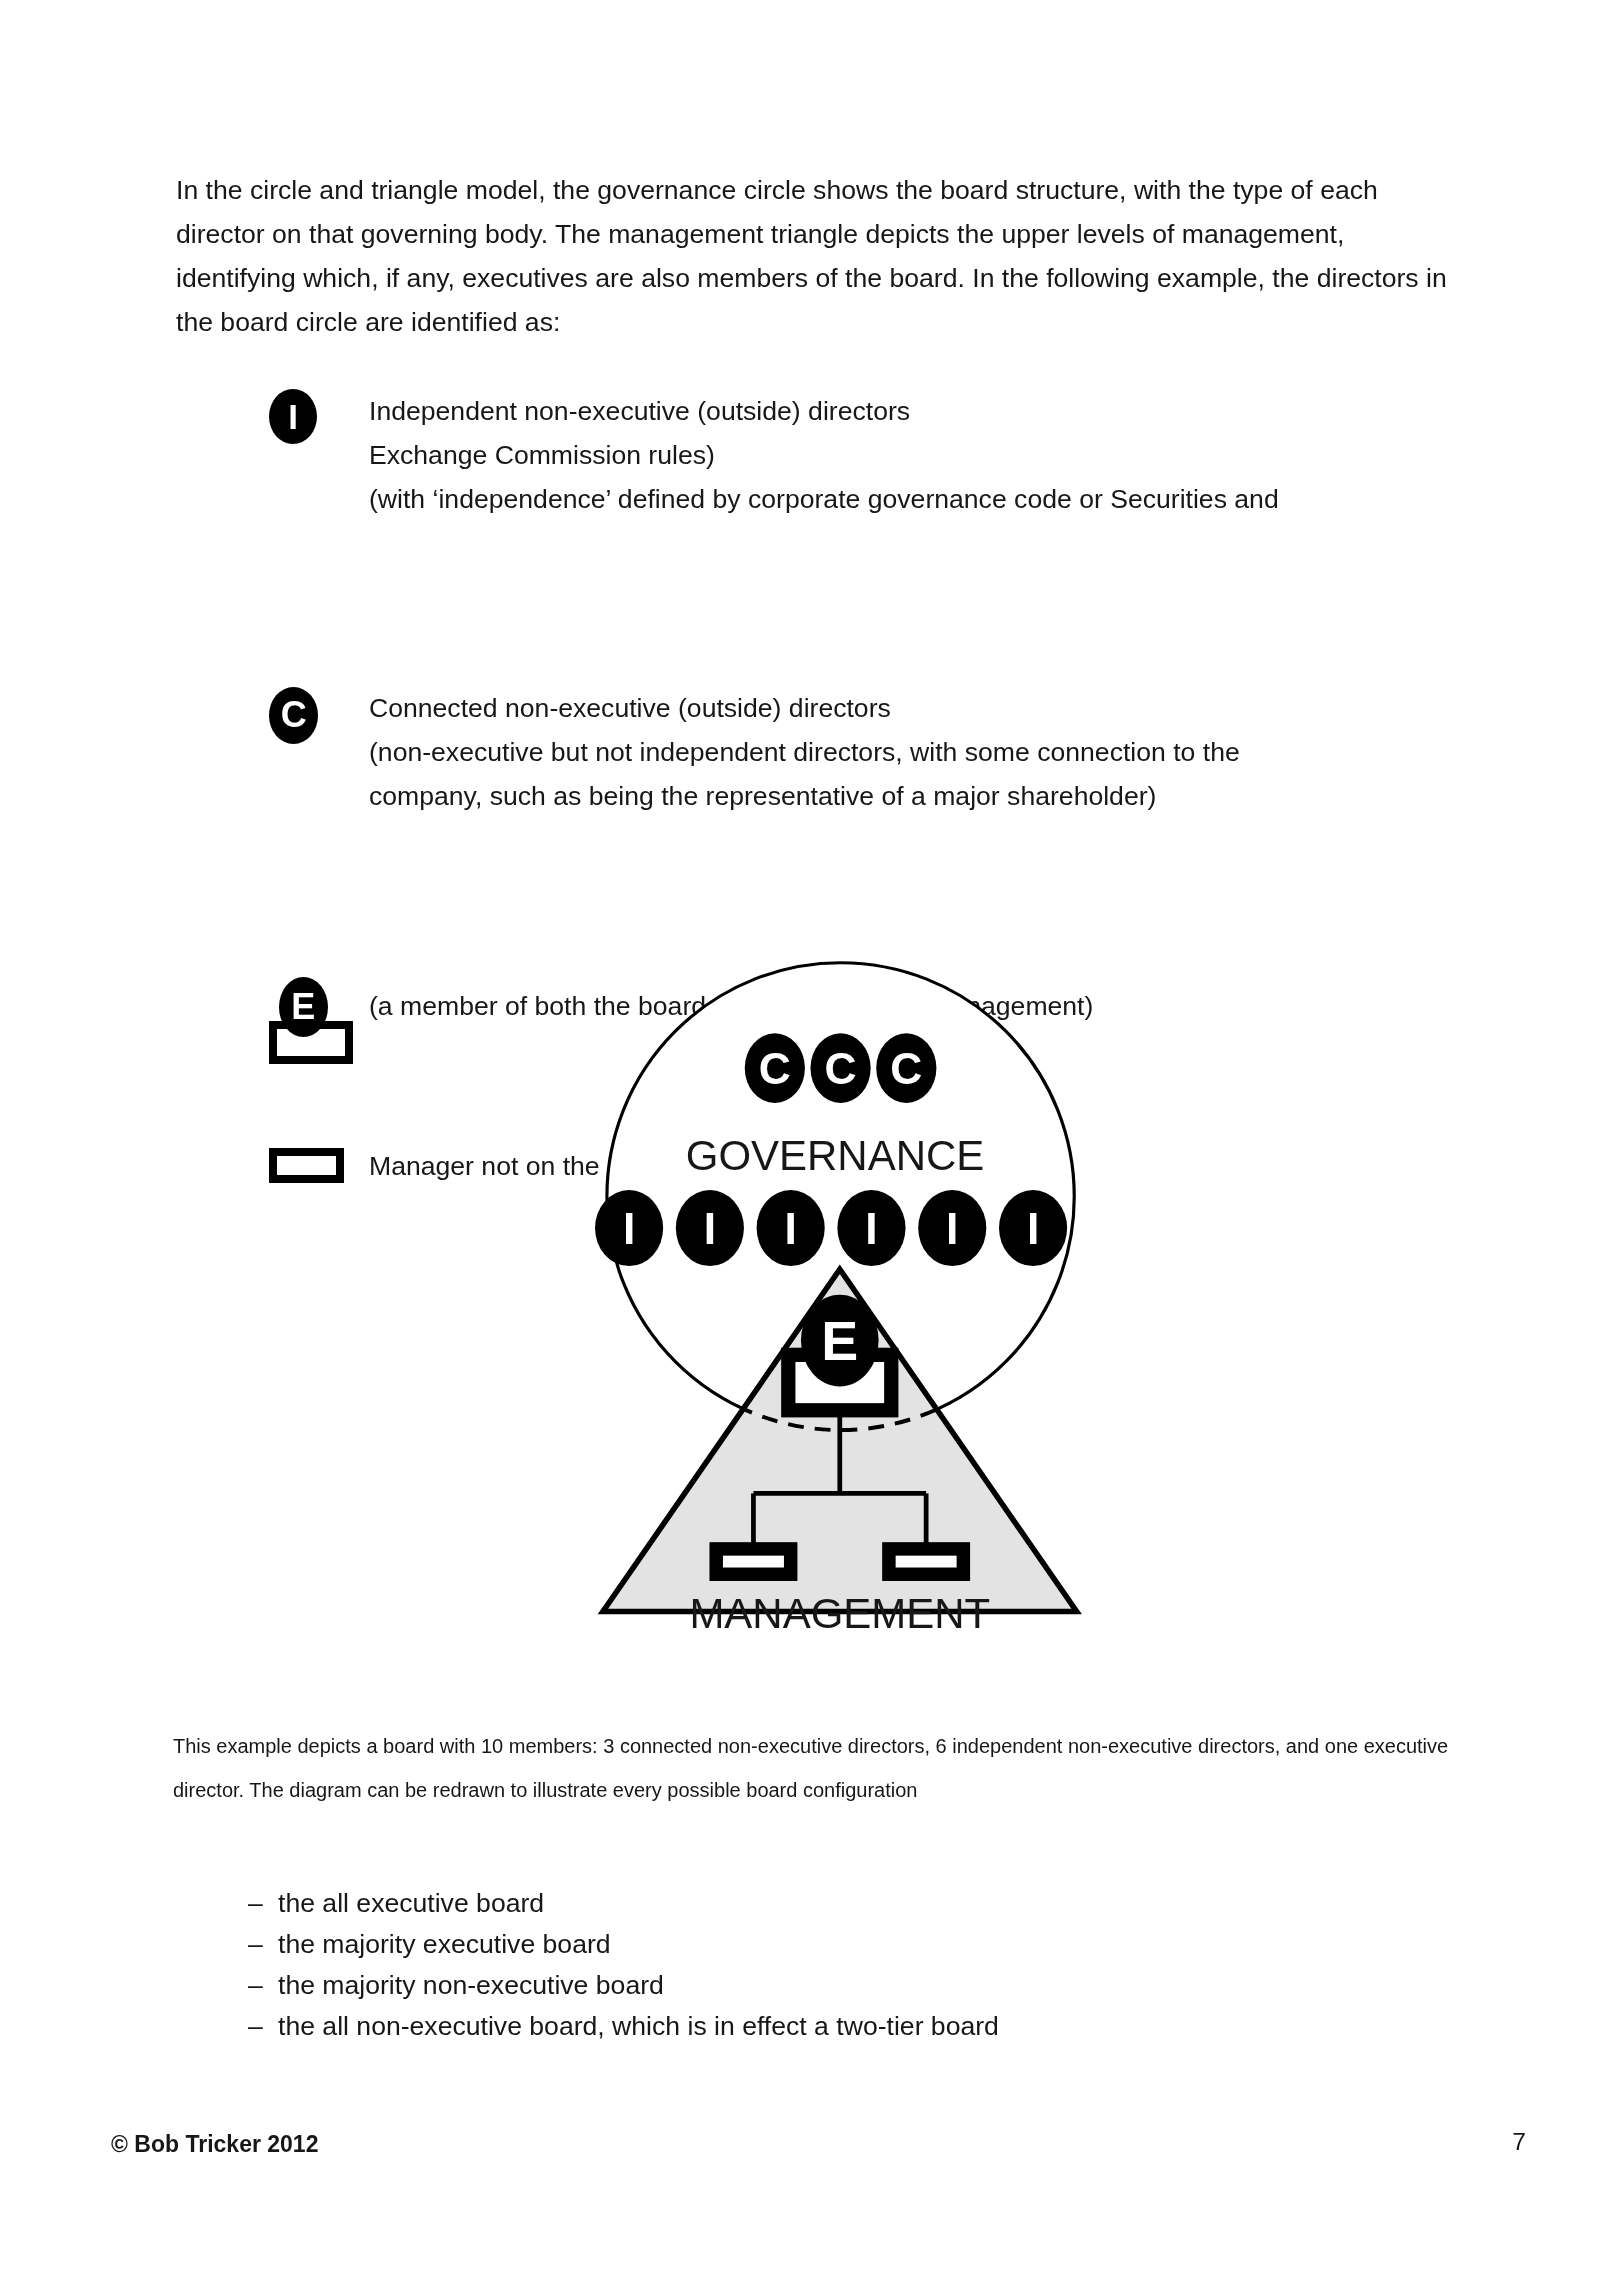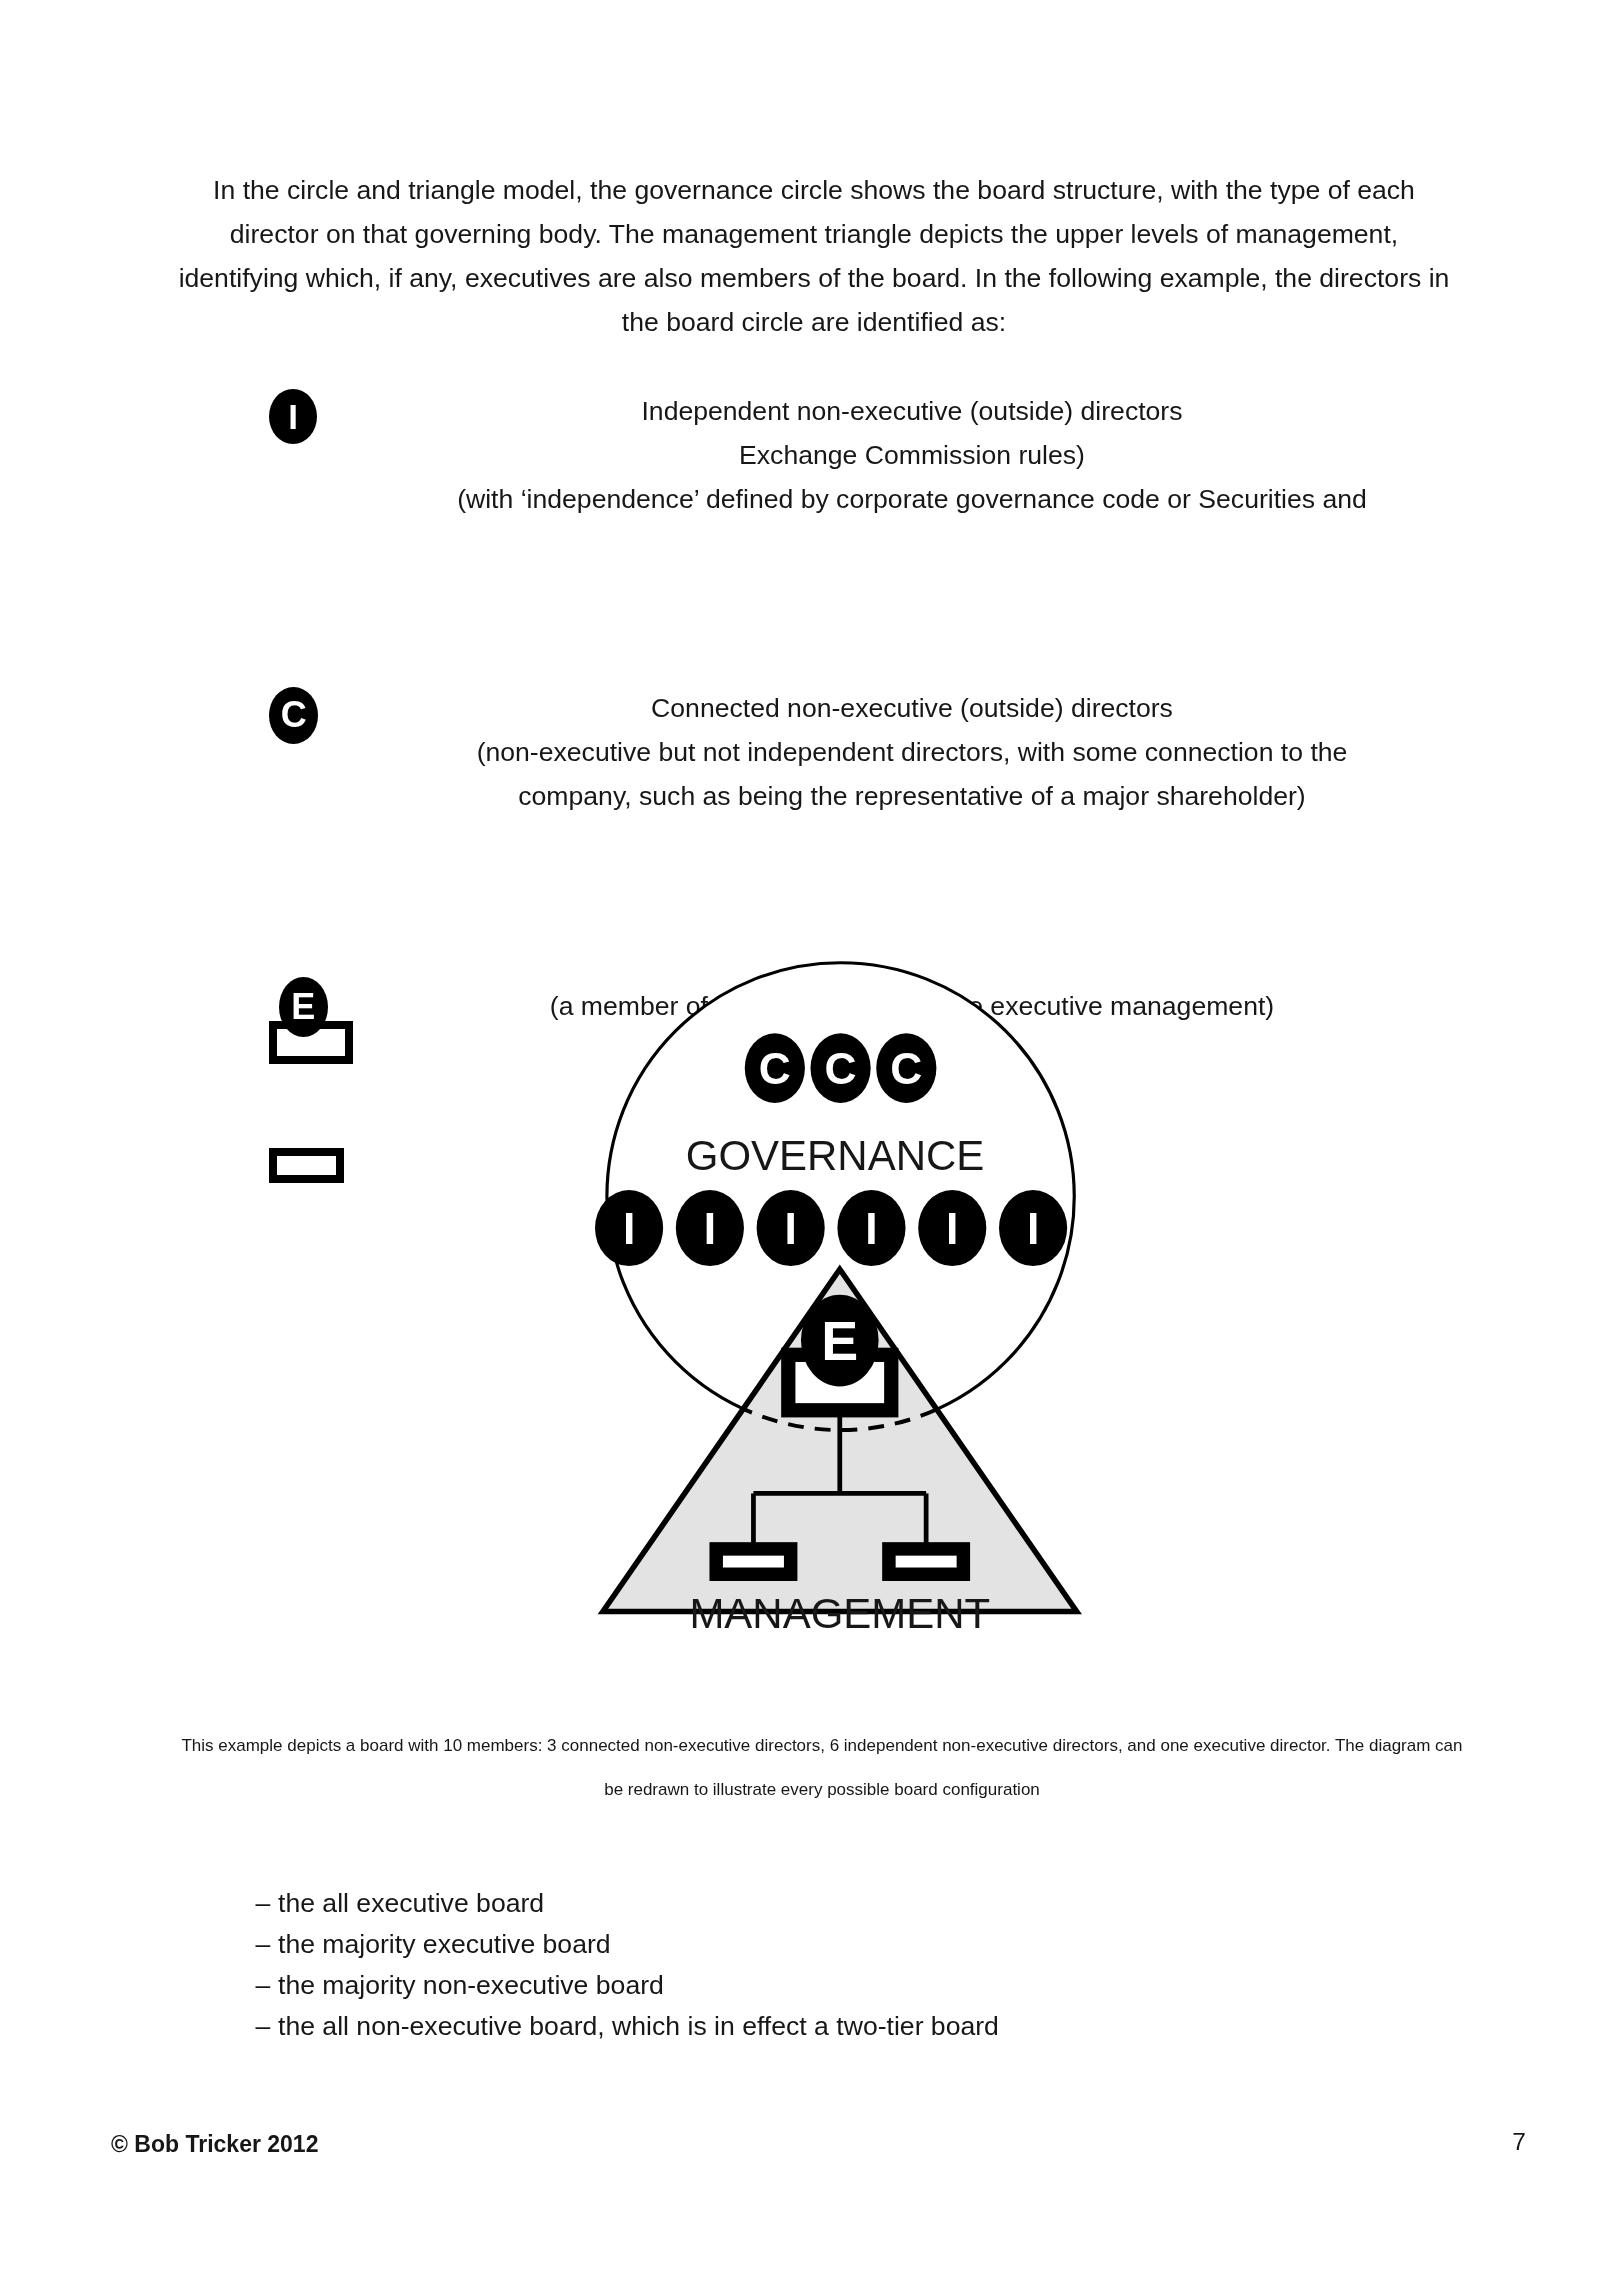--- a/index.html
+++ b/index.html
@@ -13,21 +13,20 @@
     position: relative;
     font-family: "Liberation Sans", sans-serif;
     color: #000000;
     overflow: hidden;
   }
 
   .page {
     position: absolute;
     inset: 0;
     background: #ffffff;
-    text-align: center;
   }
 
   
   .intro {
     position: absolute;
     left: 176px;
     top: 168px;
     width: 1276px;
     font-size: 26.6px;
     line-height: 44px;
@@ -130,24 +129,24 @@
     left: 555px;
     top: 935px;
     width: 587px;
     height: 705px;
   }
   .diagram svg { display: block; }
 
   
   .closing {
     position: absolute;
-    left: 180px;
+    left: 173px;
     top: 1724px;
     width: 1284px;
-    font-size: 17px;
+    font-size: 20px;
     line-height: 44px;
     color: #171717;
   }
 
   
   .bullets {
     position: absolute;
     left: 248px;
     top: 1883px;
     width: 1110px;

